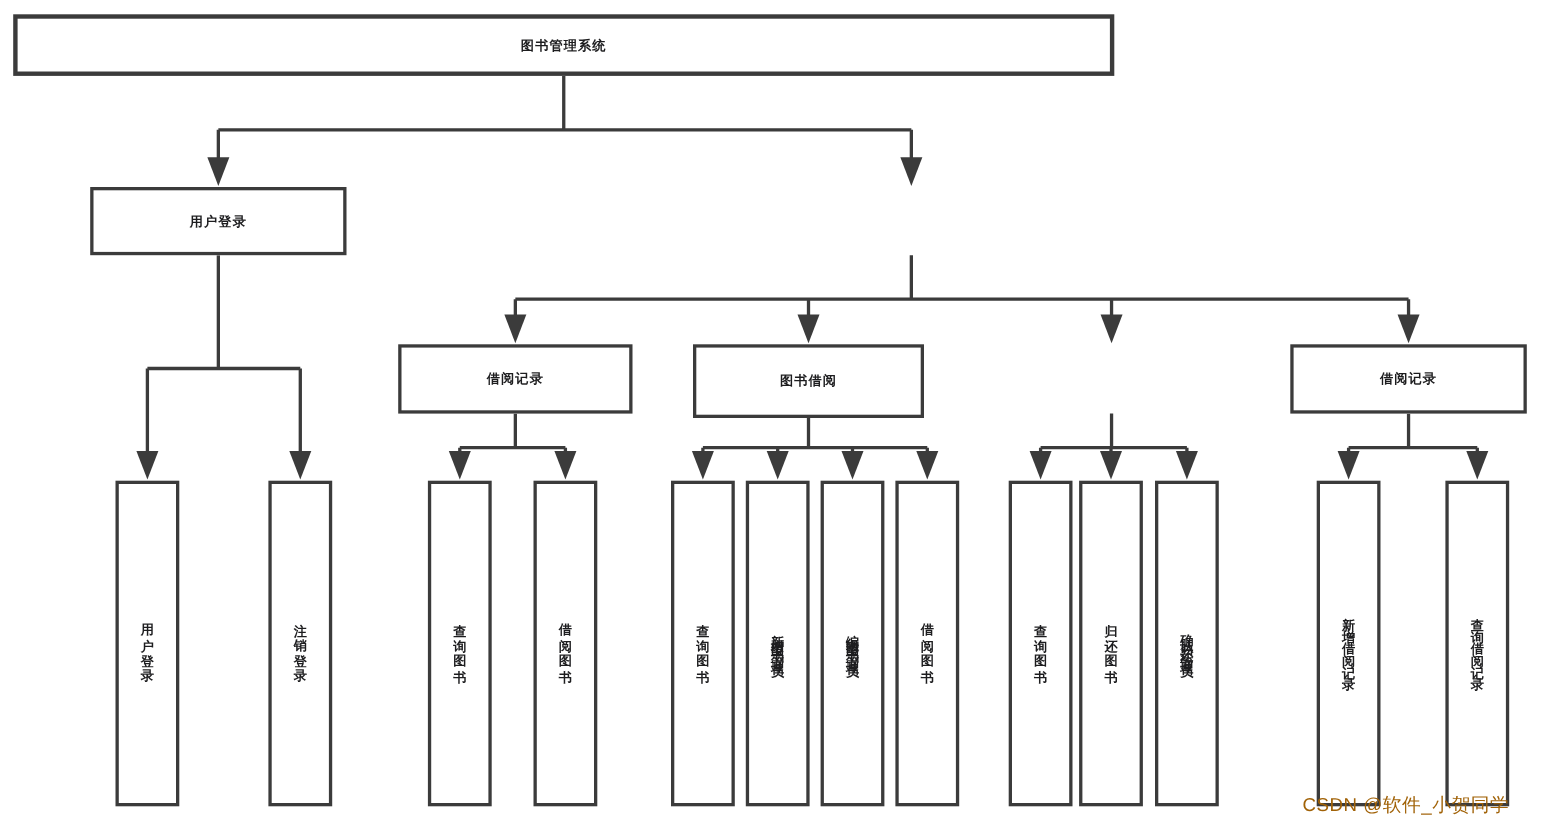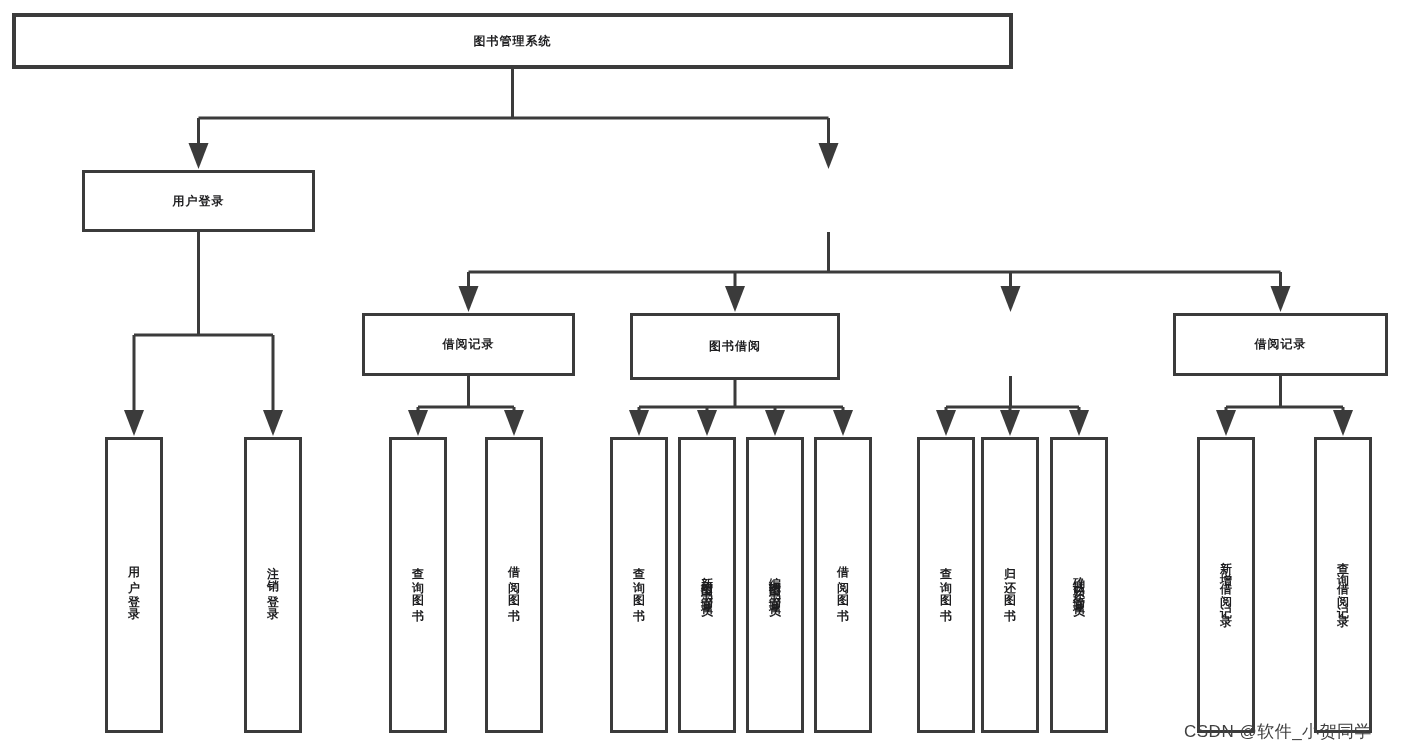--- a/index.html
+++ b/index.html
@@ -34,21 +34,21 @@
     line-height:1;
     letter-spacing:4px;
   }
   .sp-a{letter-spacing:14px;}
   .sp-b{letter-spacing:11px;}
   .sp-c{letter-spacing:4px;}
   .watermark{
     position:absolute;
     left:1184px;top:720px;
     font-size:17px;
-    color:#404040;
+    color:#a16207;
     letter-spacing:0.5px;
     white-space:nowrap;
   }
 </style>
 </head>
 <body>
 
 <div class="canvas">
 
   <svg class="connectors" width="1405" height="747" viewBox="0 0 1405 747" fill="none" stroke="#3b3b3b" stroke-width="3">

